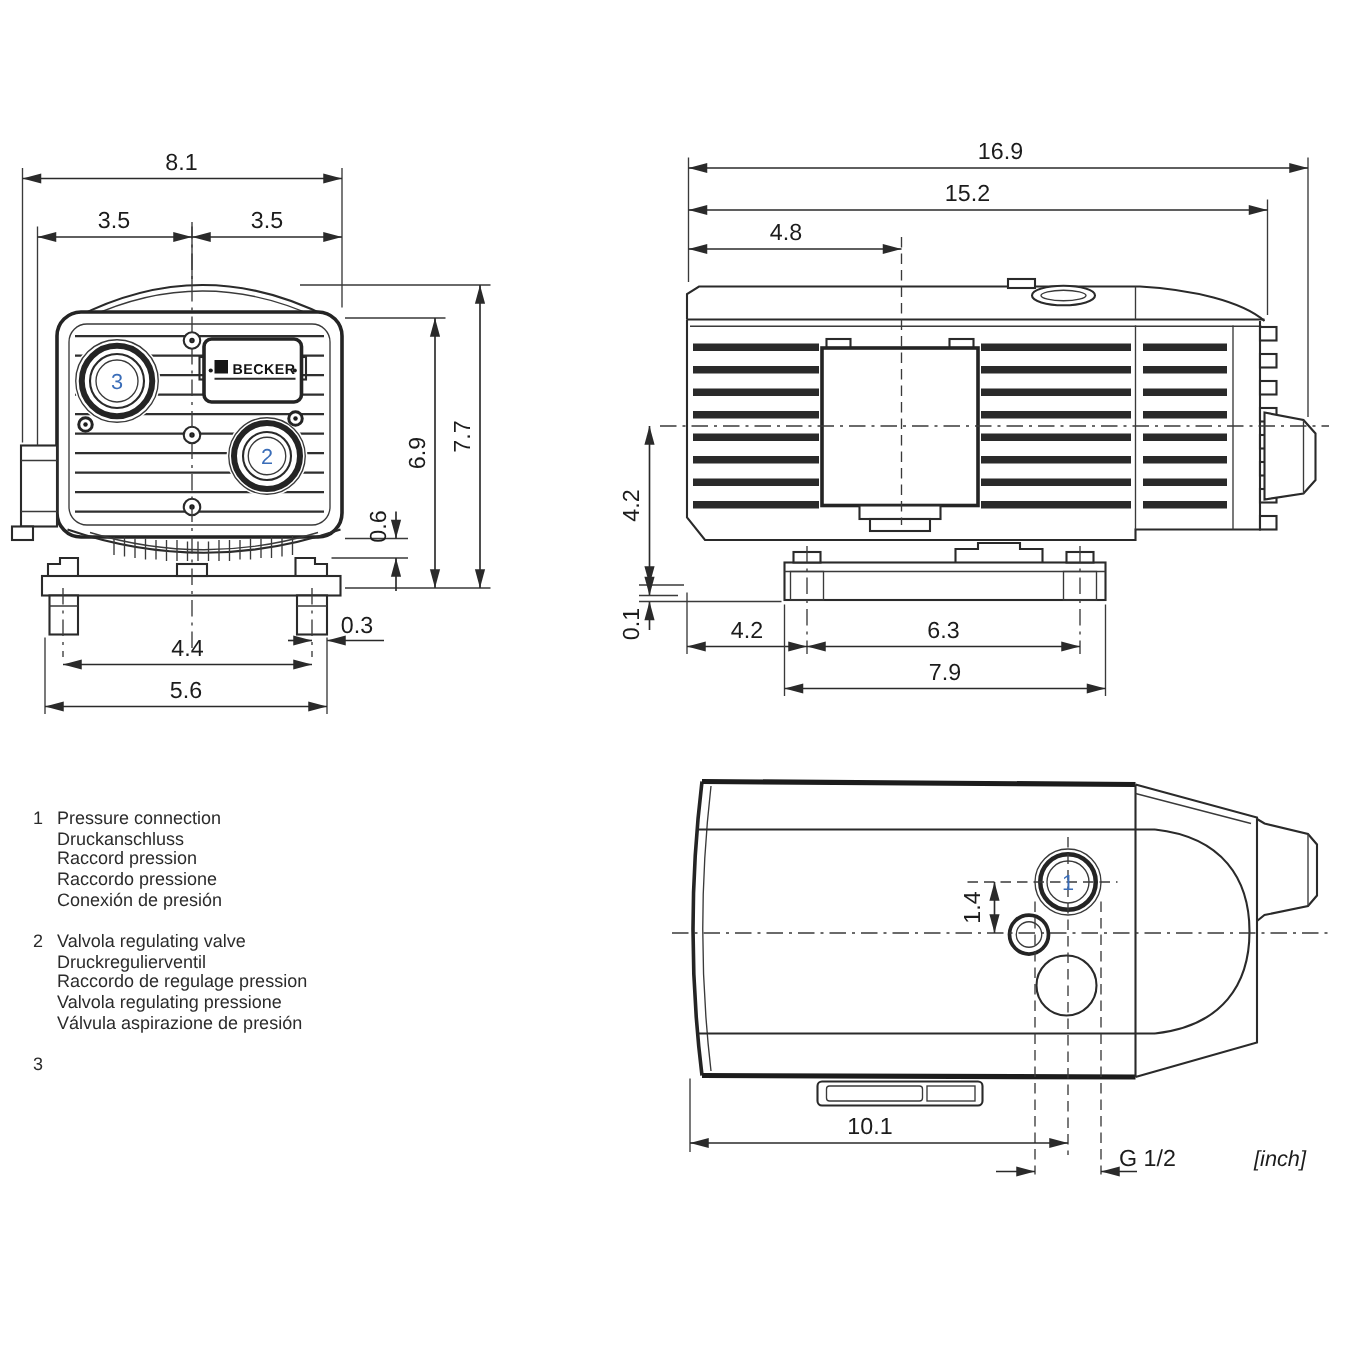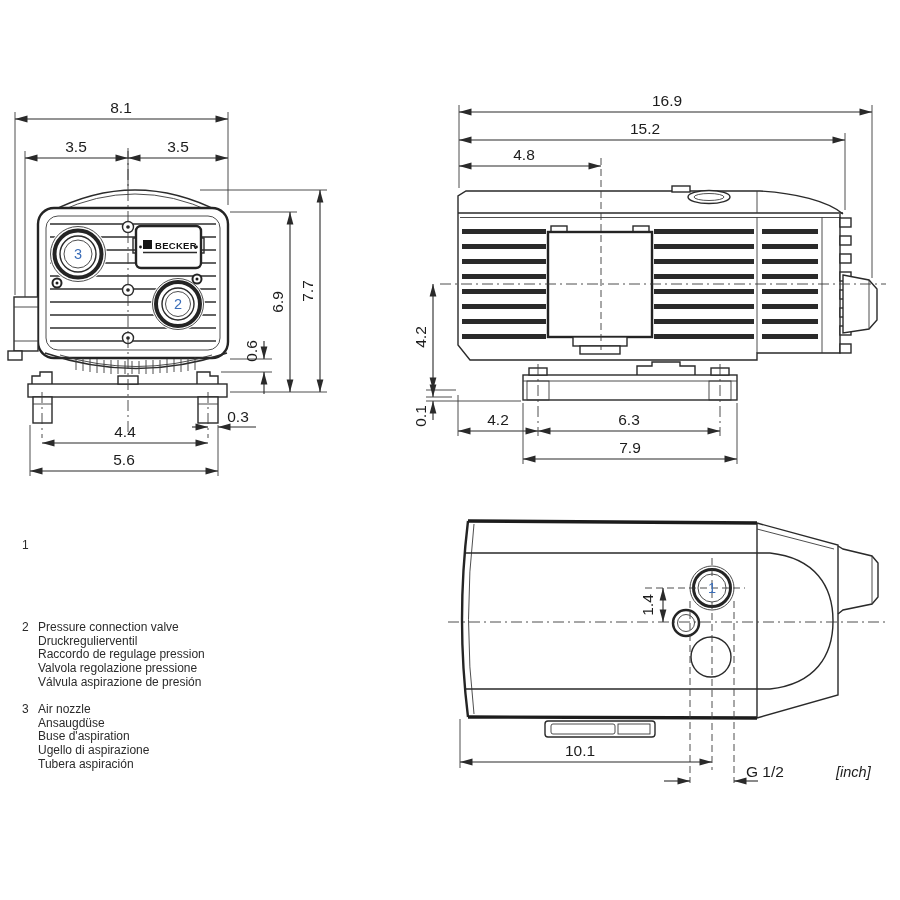--- a/index.html
+++ b/index.html
@@ -287,35 +287,35 @@
     <path class="dim" d="M664,781H690" marker-end="url(#ma)"></path>
     <path class="dim" d="M758,781H734" marker-end="url(#ma)"></path>
     <text class="dt" x="746" y="777">G 1/2</text>
     <text class="it" x="836" y="777">[inch]</text>
   </g>
 </svg>
 
 <div>
   <div class="legend-group" style="top:539px;left:22px">
     <span class="lgn">1</span>
+    <div class="lgt">
+      <div>Pressure connection</div>
+      <div>Druckanschluss</div>
+      <div>Raccord pression</div>
+      <div>Raccordo pressione</div>
+      <div>Conexión de presión</div>
+    </div>
   </div>
   <div class="legend-group" style="top:621px;left:22px">
     <span class="lgn">2</span>
     <div class="lgt">
-      <div>Pressure connection valve</div>
+      <div>Valvola regulating valve</div>
       <div>Druckregulierventil</div>
       <div>Raccordo de regulage pression</div>
-      <div>Valvola regolazione pressione</div>
+      <div>Valvola regulating pressione</div>
       <div>Válvula aspirazione de presión</div>
     </div>
   </div>
   <div class="legend-group" style="top:703px;left:22px">
     <span class="lgn">3</span>
-    <div class="lgt">
-      <div>Air nozzle</div>
-      <div>Ansaugdüse</div>
-      <div>Buse d'aspiration</div>
-      <div>Ugello di aspirazione</div>
-      <div>Tubera aspiración</div>
-    </div>
   </div>
 </div>
 </div>
 
 </body></html>

